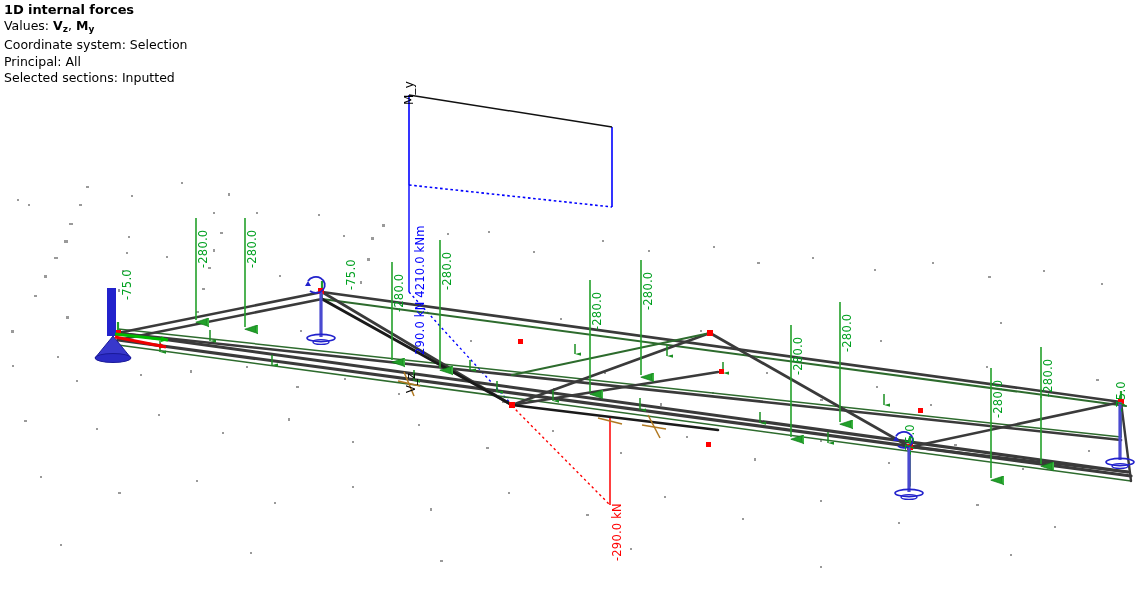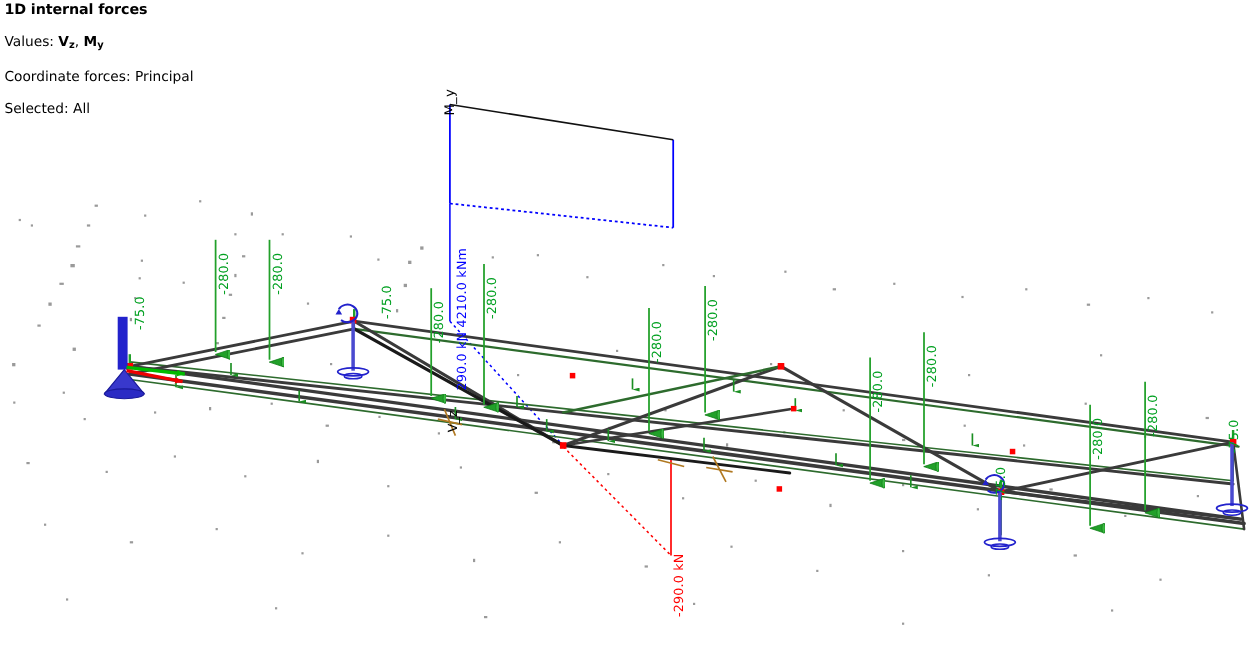--- a/index.html
+++ b/index.html
@@ -10,21 +10,21 @@
   #stage{position:absolute;left:0;top:0;width:982px;height:592px;}
   #scene{position:absolute;left:0;top:0;width:1145px;height:592px;}
 
   
   #header{
     position:absolute;left:4px;top:2px;width:420px;
     color:#000;font-size:12.5px;line-height:16.2px;
     -webkit-font-smoothing:none;
   }
   #header .title{font-weight:bold;font-size:13px;letter-spacing:-0.1px;}
-  #header .row{white-space:nowrap;margin-top:12px;}
+  #header .row{white-space:nowrap;}
   #header sub{font-size:9px;vertical-align:-2px;font-weight:bold;}
   #header .vals b{font-weight:bold;}
 
   
   .vlabel{
     position:absolute;white-space:nowrap;
     font-family:"DejaVu Sans","Liberation Sans",sans-serif;
     font-size:11.5px;letter-spacing:0.2px;
     transform-origin:0 0;
     transform:rotate(-90deg);
@@ -39,22 +39,23 @@
 <body>
 
 <div id="stage">
 
   <div id="header">
     <div class="title">1D internal forces</div>
     <div class="row vals">
       <span>Values:</span>
       <b>V<sub>z</sub></b>, <b>M<sub>y</sub></b>
     </div>
-    <div class="row">Coordinate forces: Principal</div>
-    <div class="row">Selected: All</div>
+    <div class="row">Coordinate system: Selection</div>
+    <div class="row">Principal: All</div>
+    <div class="row">Selected sections: Inputted</div>
   </div>
 
   <svg id="scene" viewBox="0 0 1145 592">
     <defs>
       <marker id="loadhead" markerWidth="10" markerHeight="14" refX="2.2" refY="13.2" orient="auto" markerUnits="userSpaceOnUse">
         <path d="M0 0 L4.4 13.4 L8.8 0 Z" fill="#22a02a" stroke="#0c7a14" stroke-width="0.7"></path>
         <ellipse cx="4.4" cy="0.9" rx="4.4" ry="1.5" fill="#3cb843" stroke="#0c7a14" stroke-width="0.6"></ellipse>
       </marker>
       <marker id="tickhead" markerWidth="6" markerHeight="7" refX="1.6" refY="6.4" orient="auto" markerUnits="userSpaceOnUse">
         <path d="M0 0 L1.7 6.4 L3.4 0 Z" fill="#1a8f22"></path>

